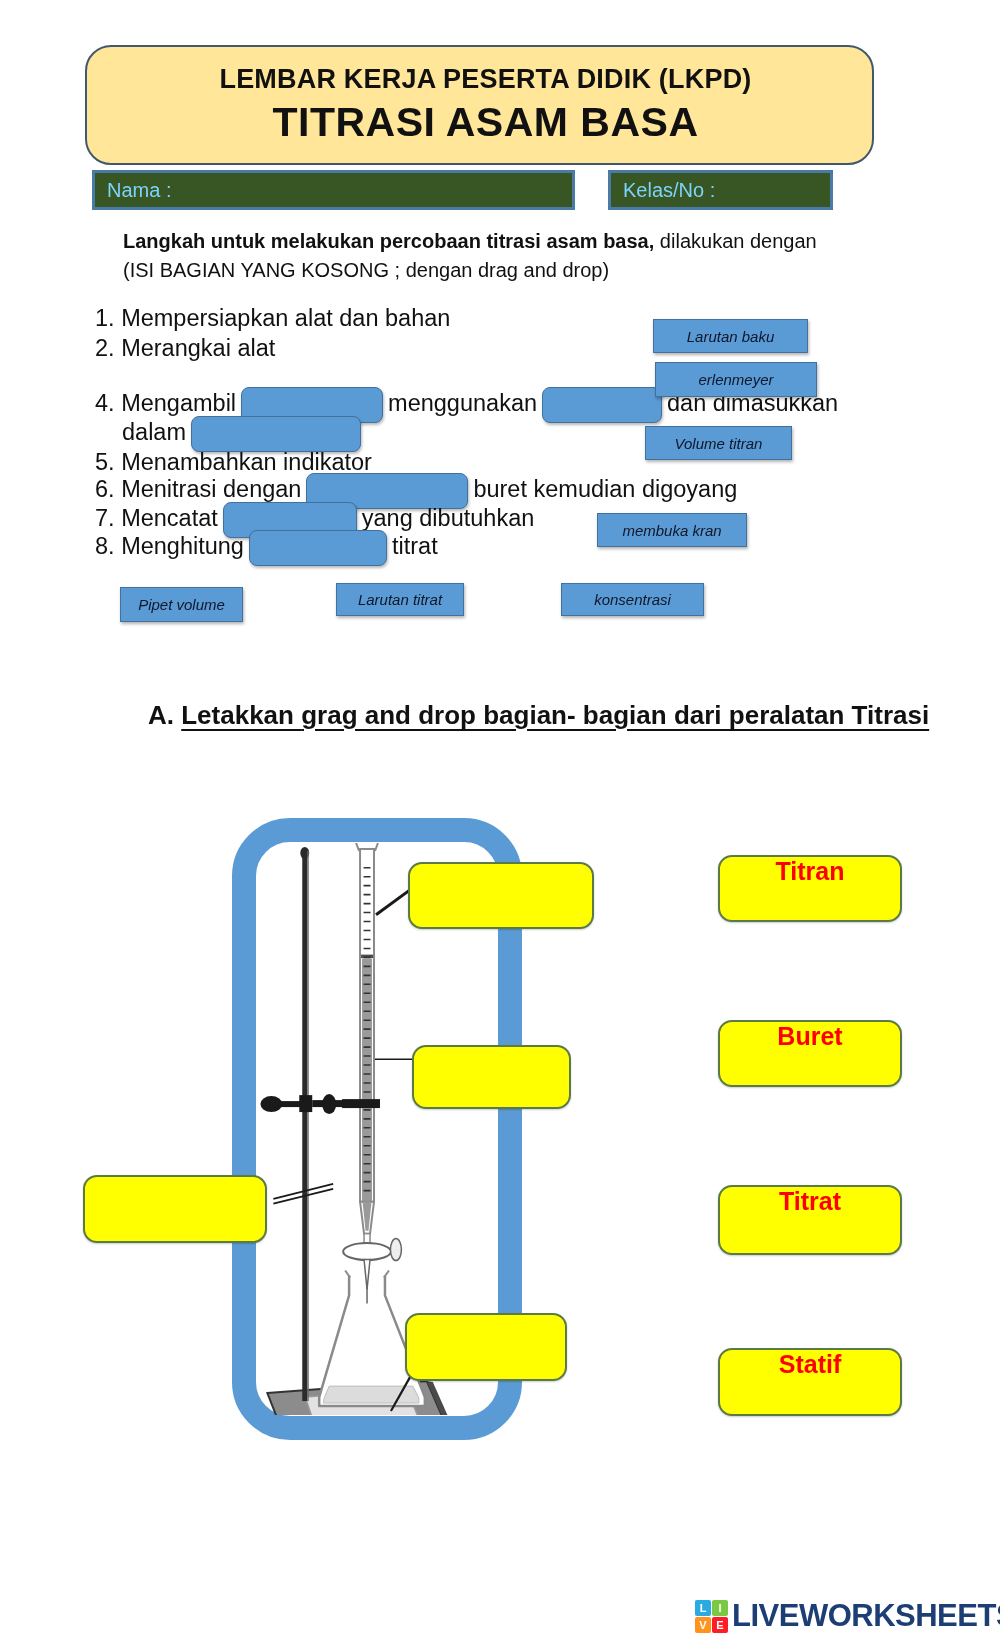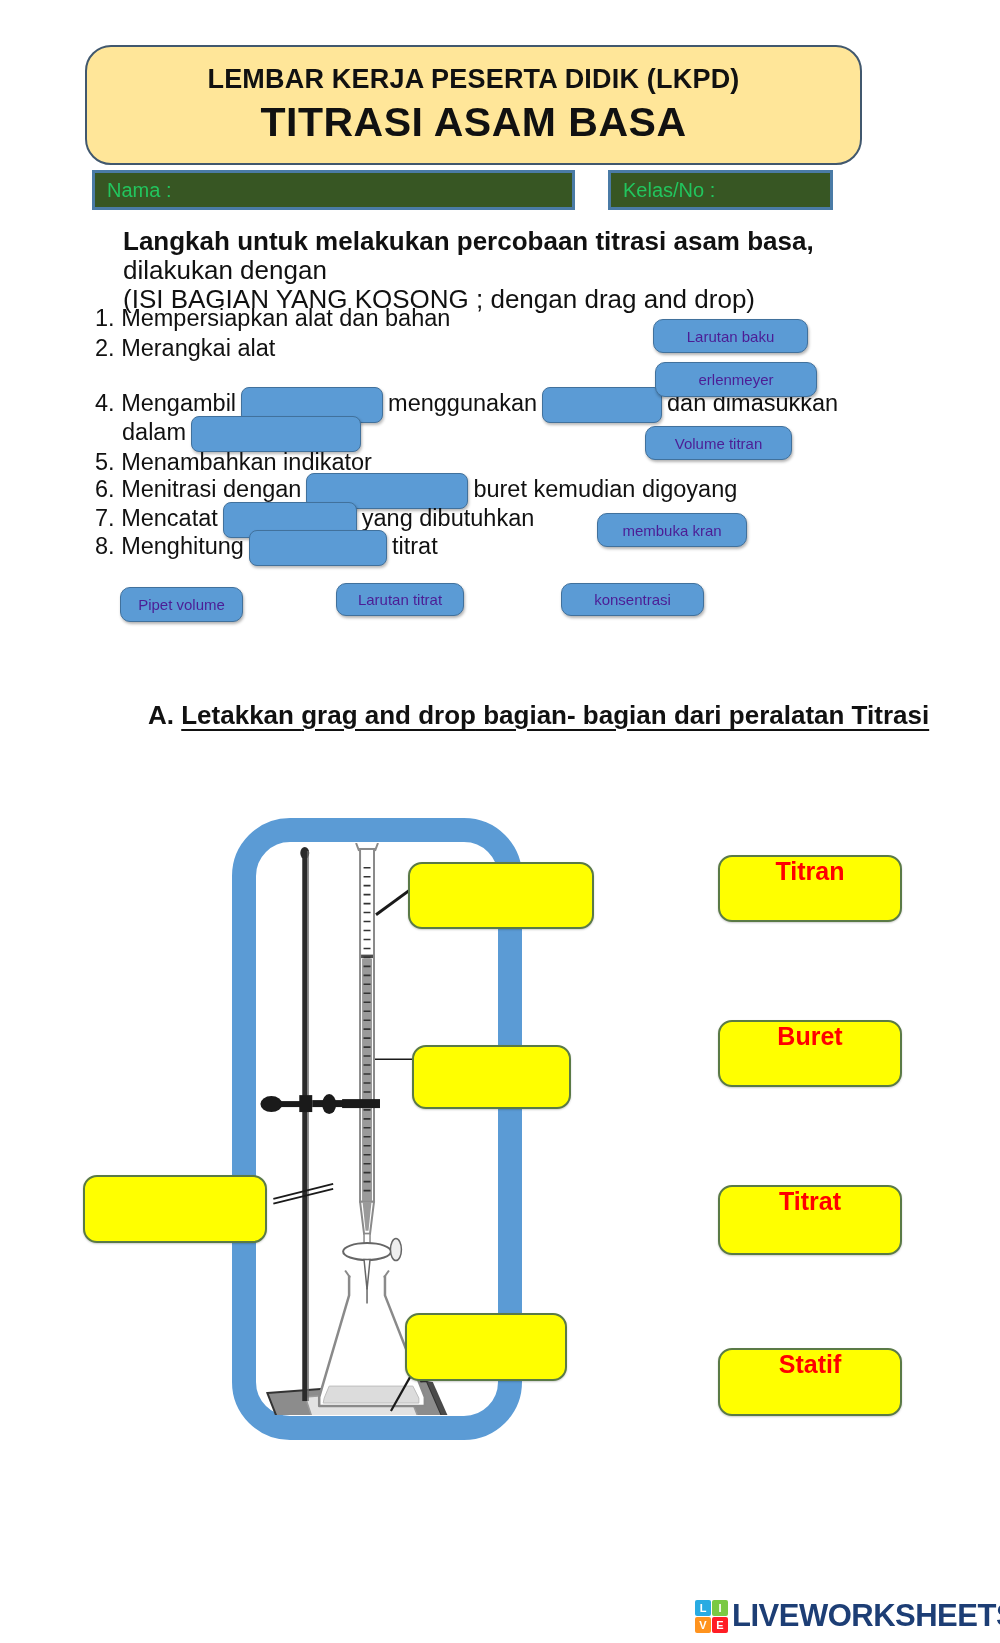--- a/index.html
+++ b/index.html
@@ -2,44 +2,44 @@
 <html><head>
 <meta charset="utf-8">
 <style>
   html,body{margin:0;padding:0;background:#ffffff;}
   .page{position:relative;width:1000px;height:1643px;background:#ffffff;overflow:hidden;
         font-family:"Liberation Sans","DejaVu Sans",sans-serif;color:#111;}
 
   
   .header-box{position:absolute;left:85px;top:45px;width:773px;height:116px;
     background:#ffe699;border:2px solid #41586e;border-radius:26px;
-    display:flex;flex-direction:column;align-items:center;justify-content:center;gap:4px;}
+    display:flex;flex-direction:column;align-items:center;justify-content:center;gap:4px;padding-left:12px;}
   .header-line1{font-size:27px;font-weight:bold;letter-spacing:.2px;}
   .header-line2{font-size:41px;font-weight:bold;letter-spacing:.5px;}
 
   
   .field{position:absolute;height:34px;background:#375623;border:3px solid #4a7ba6;
-    box-sizing:content-box;color:#22c55e;font-size:20px;line-height:34px;padding-left:12px;}
+    box-sizing:content-box;color:#7dd3fc;font-size:20px;line-height:34px;padding-left:12px;}
   .field-nama{left:92px;top:170px;width:465px;}
   .field-kelas{left:608px;top:170px;width:207px;}
 
   
-  .intro{position:absolute;left:123px;top:227px;width:740px;font-size:26px;line-height:29px;}
+  .intro{position:absolute;left:123px;top:227px;width:740px;font-size:20px;line-height:29px;}
   .b{font-weight:bold;} .i{}
 
   
   .step{position:absolute;left:95px;white-space:nowrap;font-size:23.5px;line-height:36px;}
   .step-indent{left:122px;}
   .blank{display:inline-block;vertical-align:middle;background:#5b9bd5;border:1px solid #41719c;
     border-radius:8px;height:34px;margin:0 5px;box-shadow:1px 2px 3px rgba(0,0,0,.28);}
 
   
-  .chip{position:absolute;background:#5b9bd5;border:1px solid #41719c;border-radius:10px;
-    color:#4c1d95;font-size:15px;display:flex;align-items:center;justify-content:center;
-    box-shadow:1px 2px 3px rgba(0,0,0,.3);}
+  .chip{position:absolute;background:#5b9bd5;border:1px solid #41719c;border-radius:0;
+    color:#0f172a;font-size:15px;display:flex;align-items:center;justify-content:center;
+    box-shadow:1px 2px 3px rgba(0,0,0,.3);font-style:italic;}
 
   
   .section-a{position:absolute;left:148px;top:700px;font-size:26px;font-weight:bold;white-space:nowrap;}
   .section-a .u{text-decoration:underline;text-underline-offset:5px;}
 
   
   .frame{position:absolute;left:232px;top:818px;width:290px;height:622px;box-sizing:border-box;
     border:24px solid #5b9bd5;border-radius:58px;background:#fff;z-index:1;}
   .apparatus-svg{position:absolute;left:257px;top:843px;z-index:2;}
 

